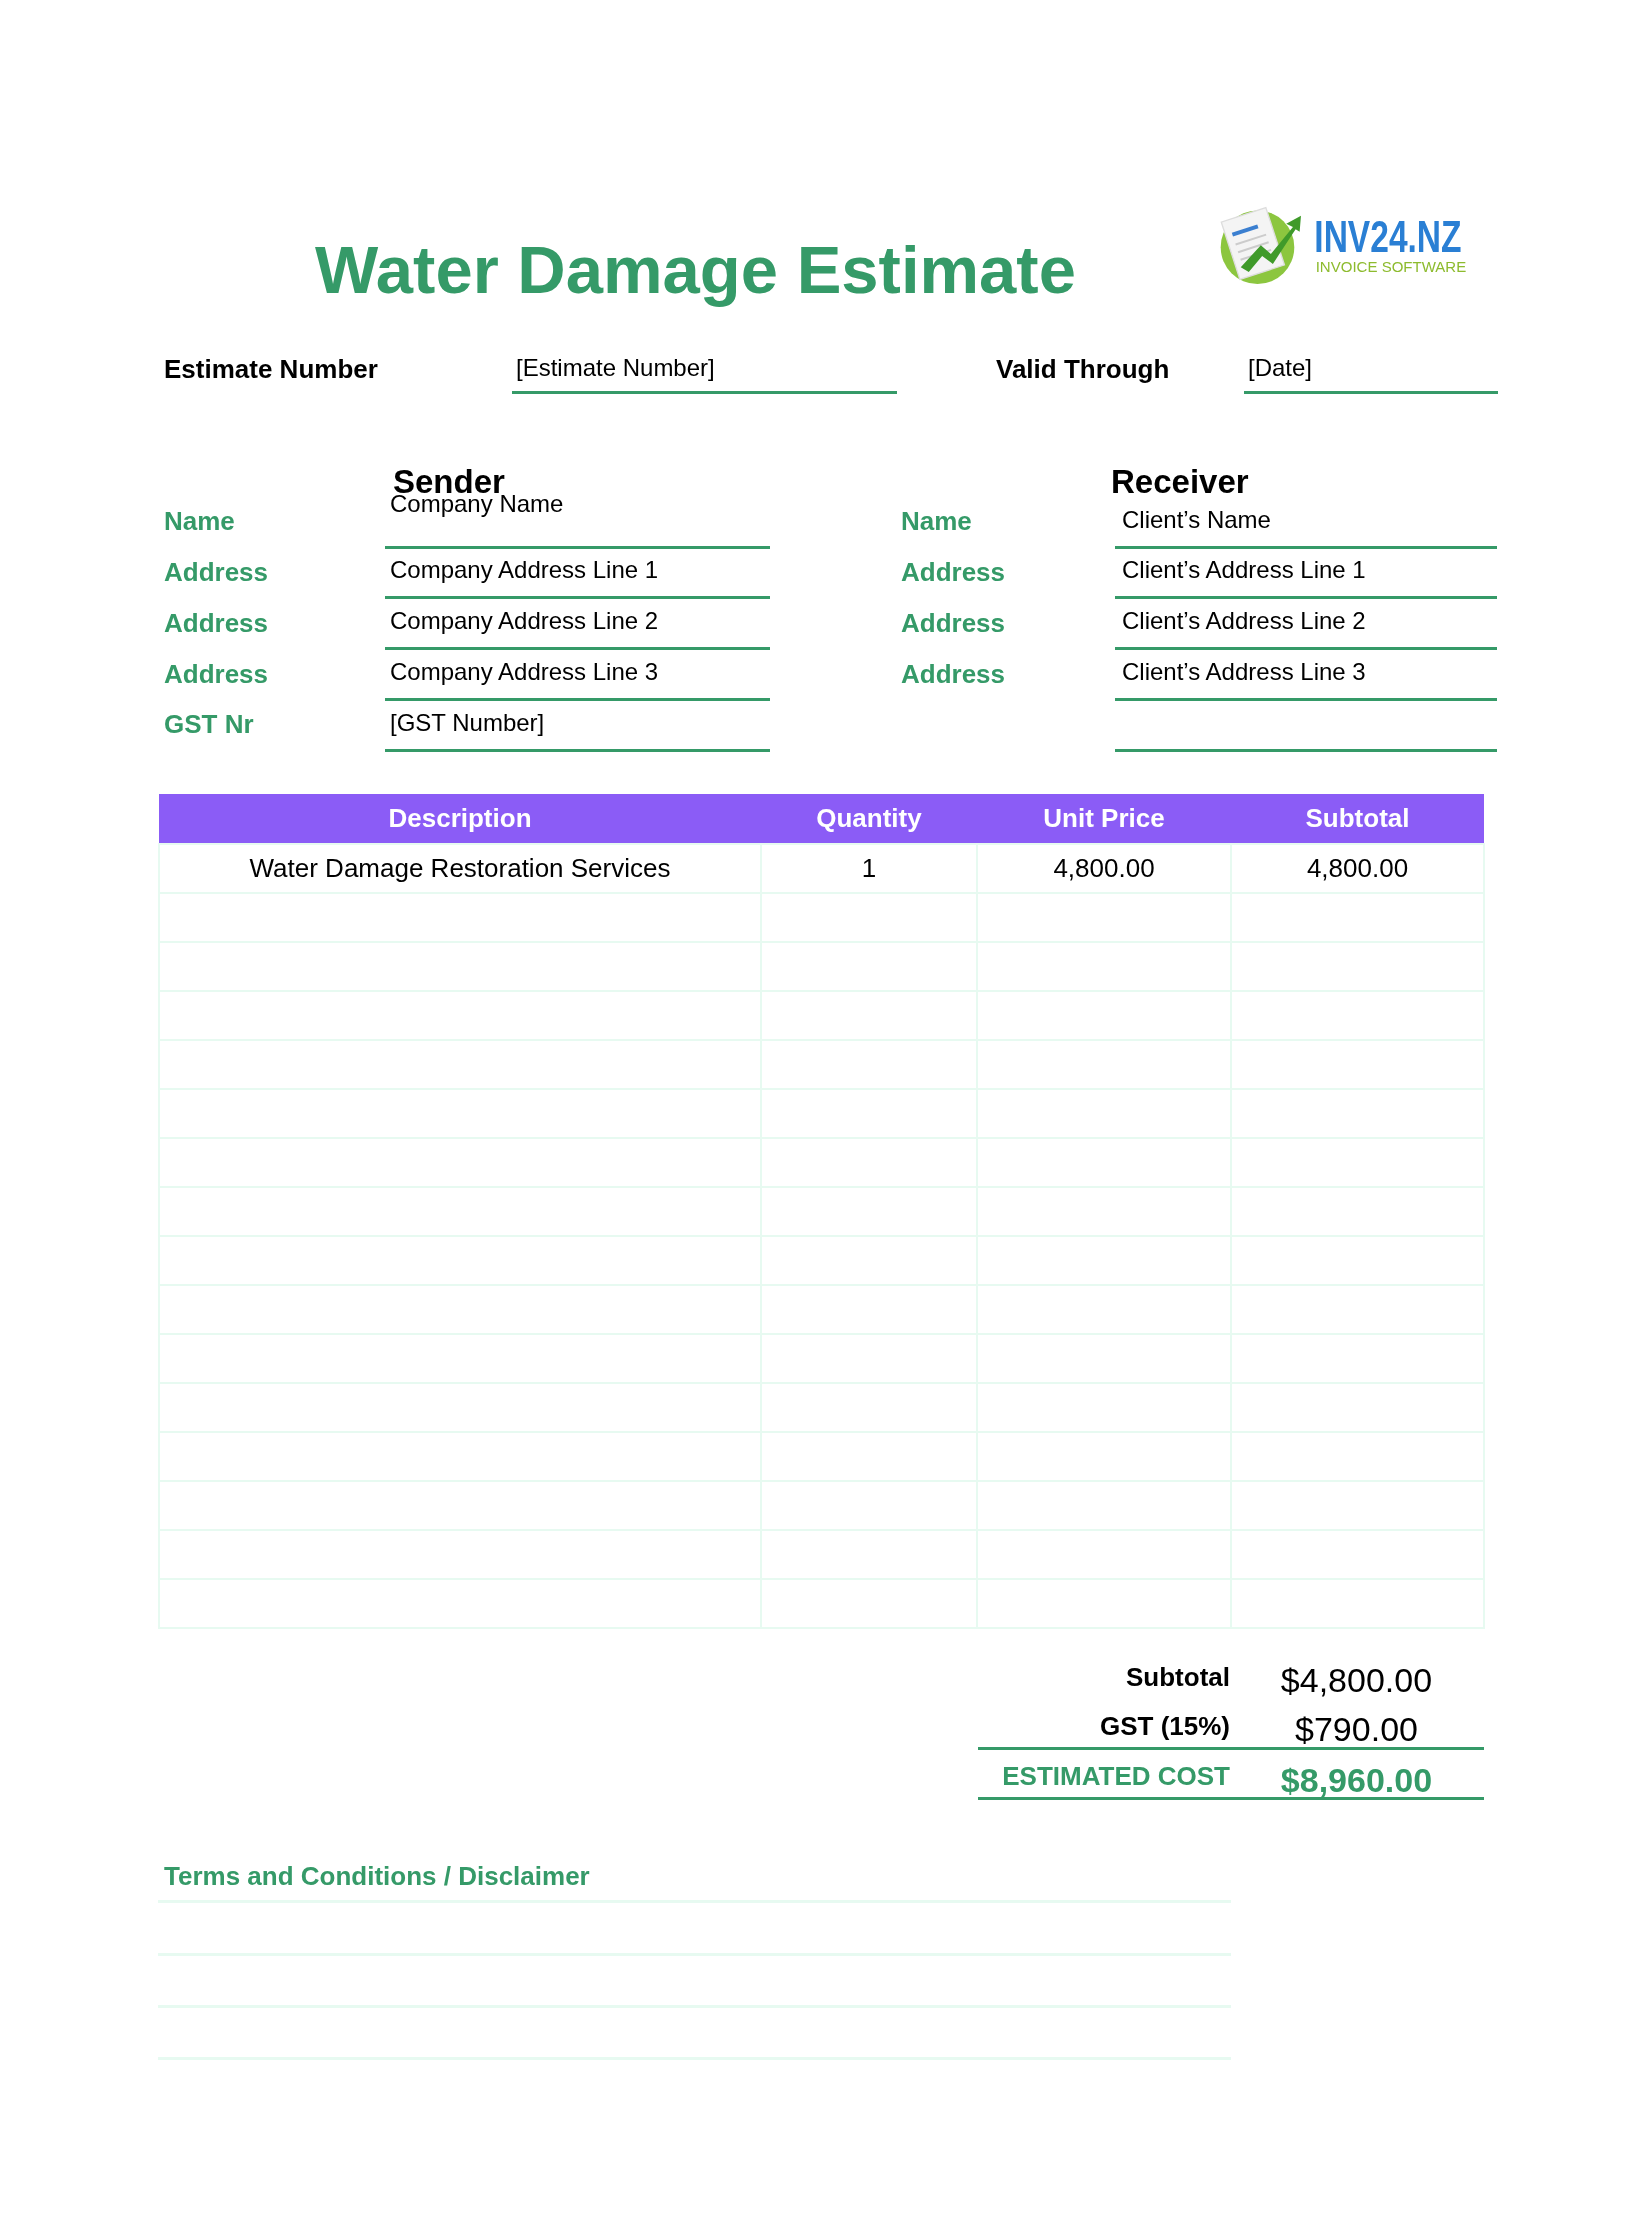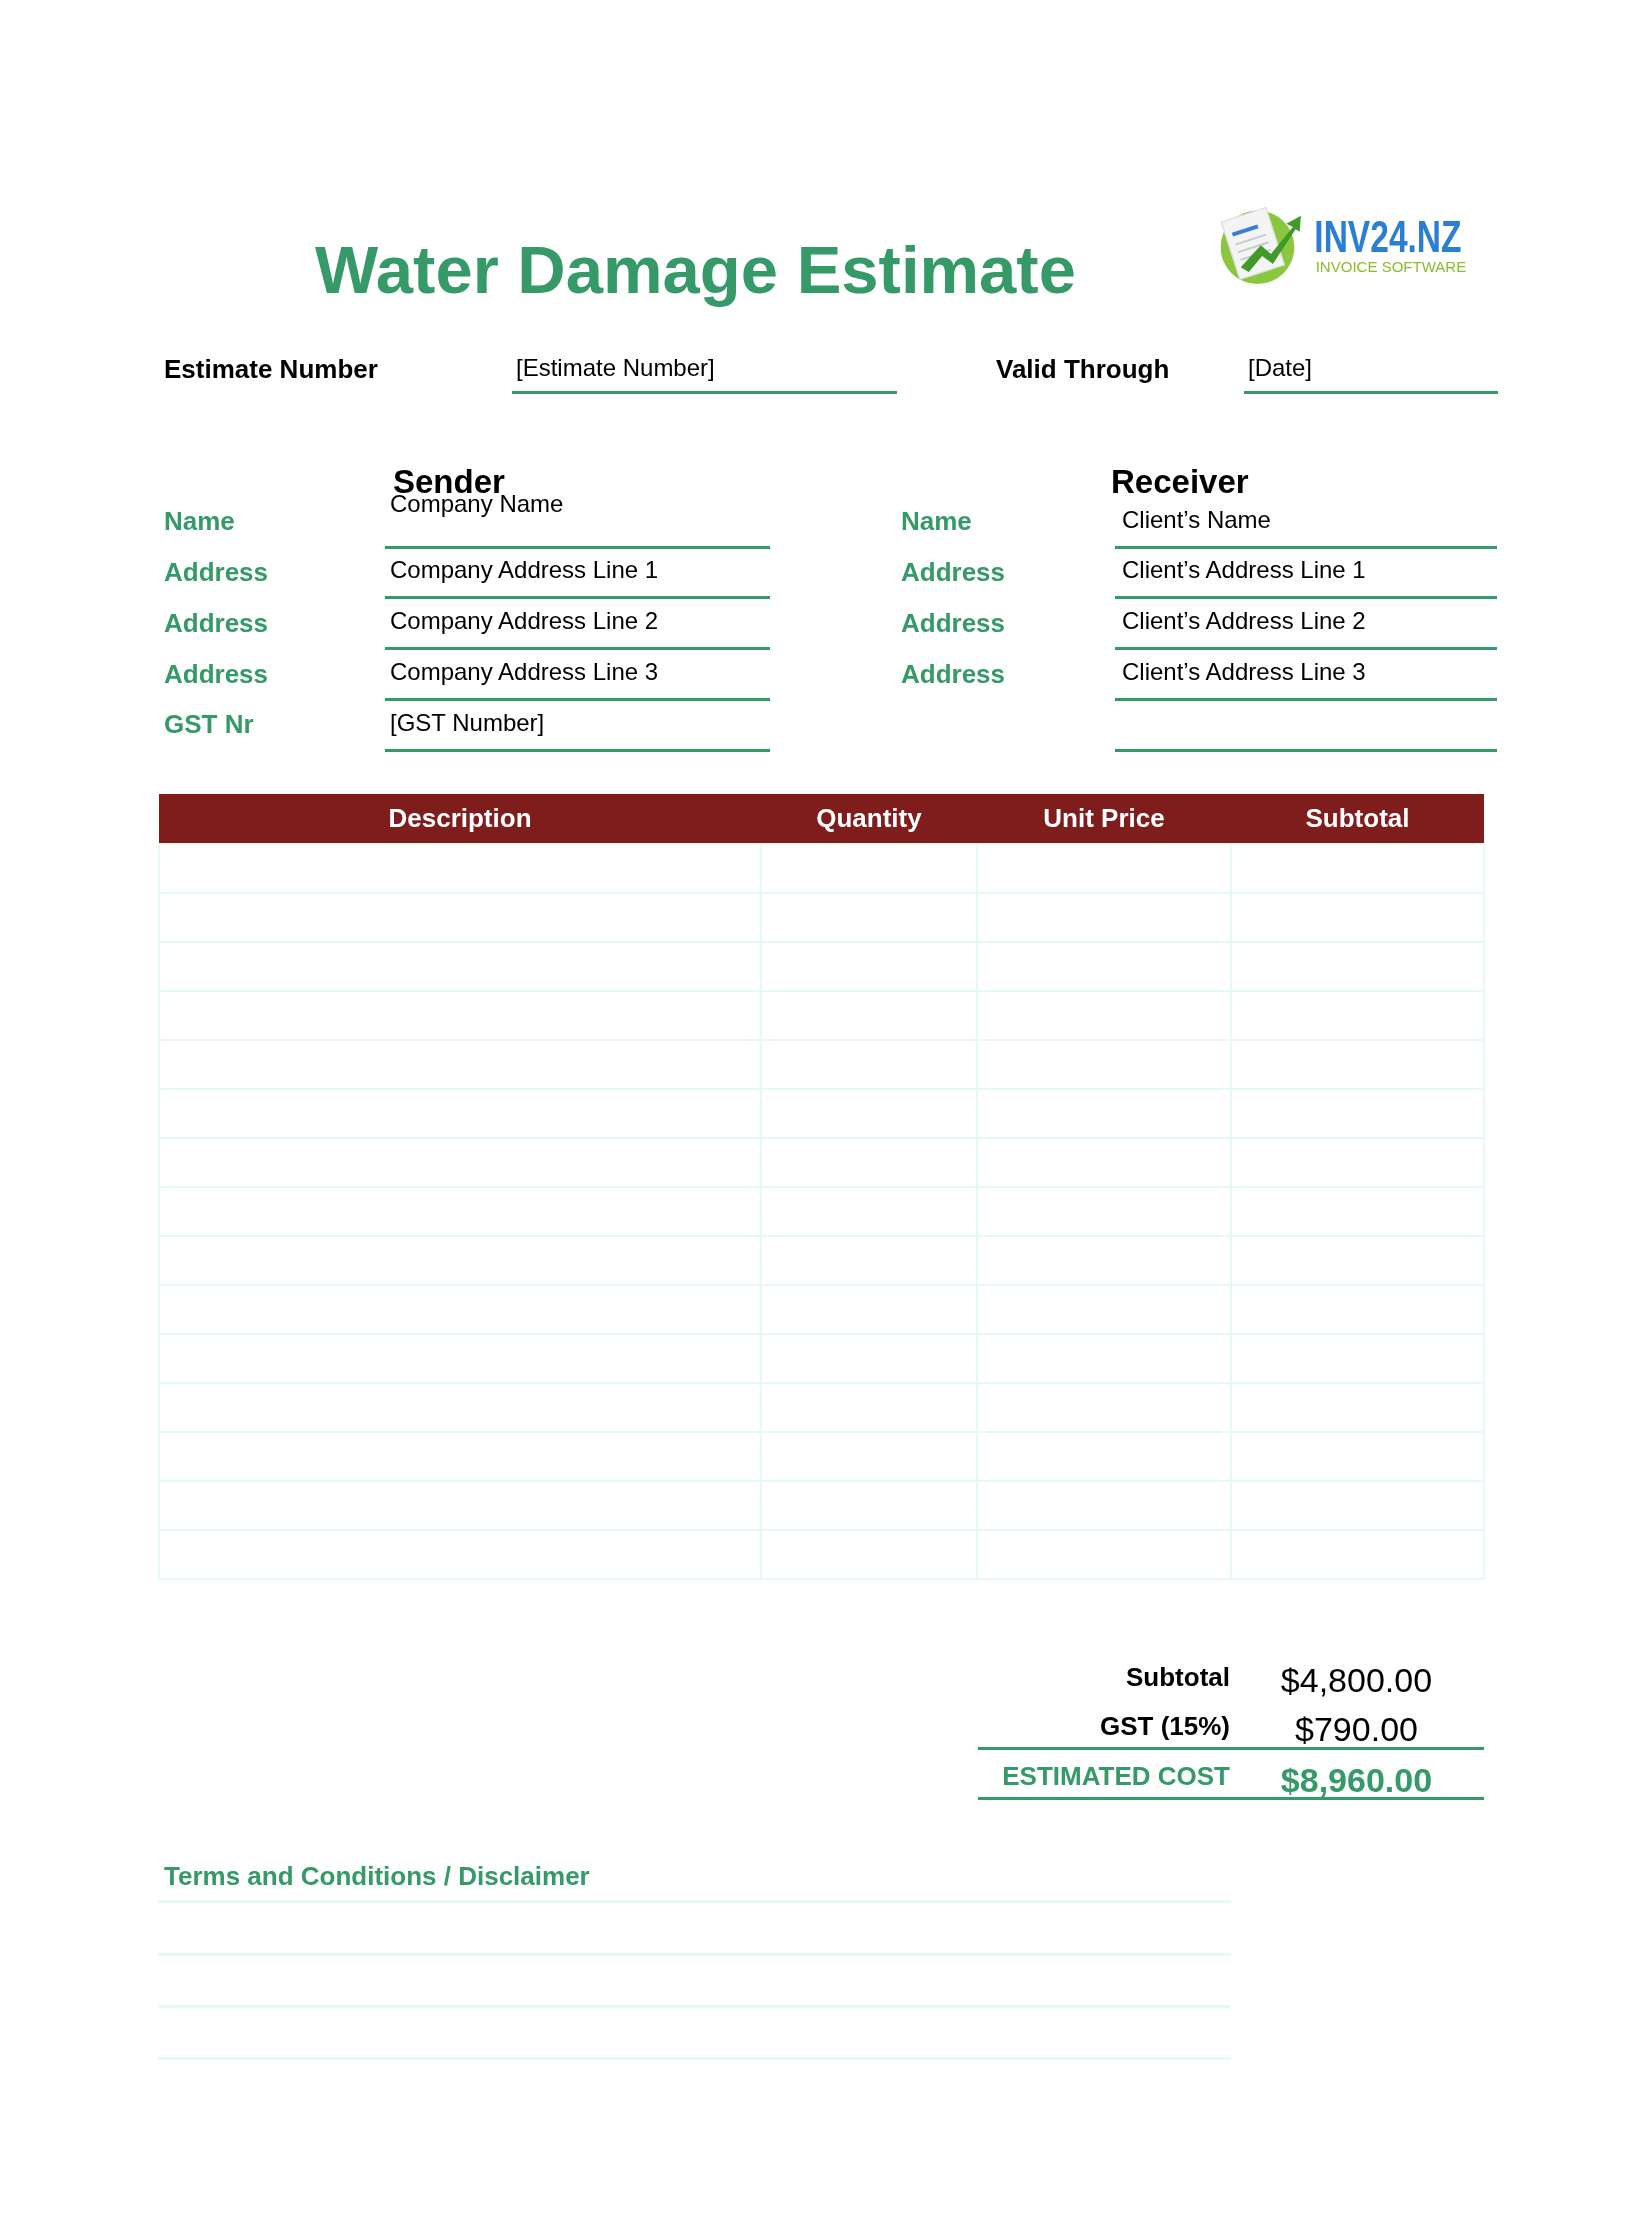--- a/index.html
+++ b/index.html
@@ -11,21 +11,21 @@
            font-size: 67px; font-weight: bold; color: #359a68; letter-spacing: 0px; white-space: nowrap; }
   .logo { left: 1214px; top: 197px; width: 281px; height: 87px; }
   .lbl-bold { font-size: 26px; font-weight: bold; white-space: nowrap; }
   .val { font-size: 24px; white-space: nowrap; }
   .uline { height: 3.3px; background: #359a68; }
   .head { font-size: 33px; font-weight: bold; white-space: nowrap; margin-top: 12px; }
   .flabel { font-size: 26px; font-weight: bold; color: #359a68; white-space: nowrap; }
 
   table.items { position: absolute; left: 158px; top: 794px; width: 1325px;
                 border-collapse: collapse; table-layout: fixed; }
-  table.items th { background: #7f1d1d; color: #fff; font-size: 26px; font-weight: bold;
+  table.items th { background: #8b5cf6; color: #fff; font-size: 26px; font-weight: bold;
                    height: 49px; padding: 0; text-align: center; }
   table.items td { height: 47px; border: 2.7px solid #e7faf1; font-size: 26px;
                    text-align: center; padding: 0; }
   .col-desc { width: 602px; }
   .col-qty { width: 216px; }
   .col-unit { width: 254px; }
   .col-sub { width: 253px; }
 
   .tot-label { font-size: 26px; font-weight: bold; text-align: right; width: 267px; white-space: nowrap; }
   .tot-val { font-size: 34px; text-align: center; width: 253px; white-space: nowrap; }
@@ -125,20 +125,26 @@
   <thead>
     <tr>
       <th>Description</th>
       <th>Quantity</th>
       <th>Unit Price</th>
       <th>Subtotal</th>
     </tr>
   </thead>
   <tbody id="items-body">
       <tr>
+        <td>Water Damage Restoration Services</td>
+        <td>1</td>
+        <td>4,800.00</td>
+        <td>4,800.00</td>
+      </tr>
+      <tr>
         <td></td>
         <td></td>
         <td></td>
         <td></td>
       </tr>
       <tr>
         <td></td>
         <td></td>
         <td></td>
         <td></td>

